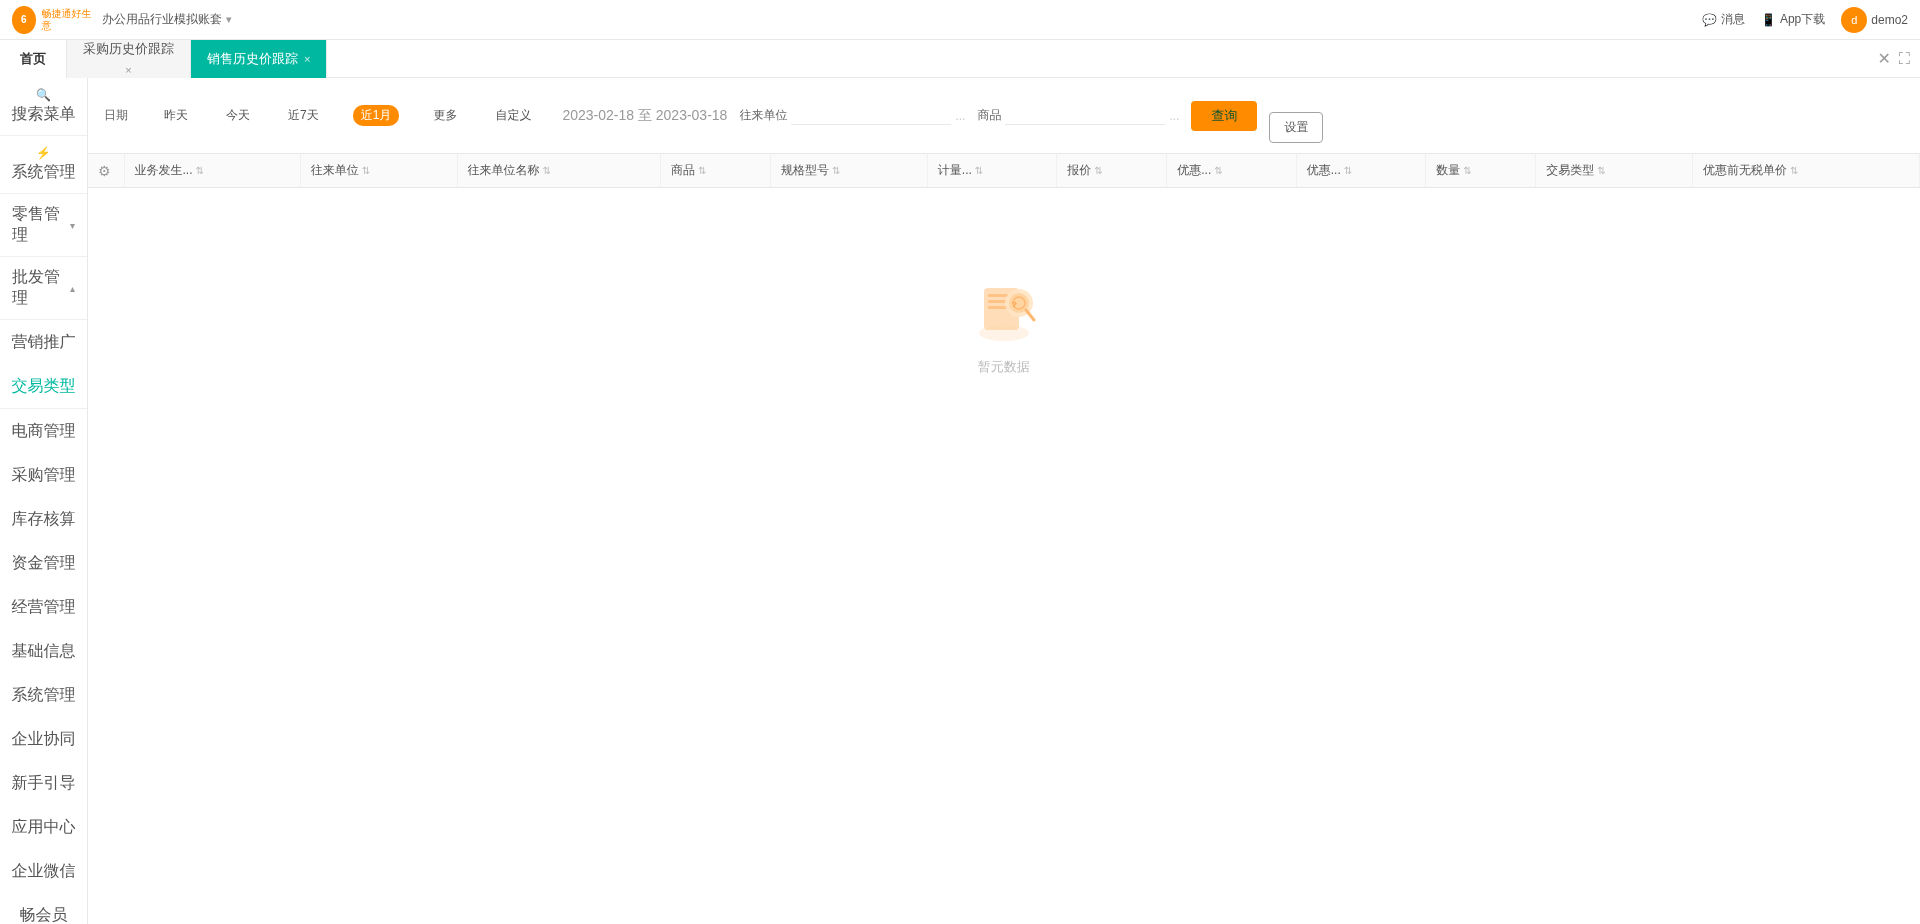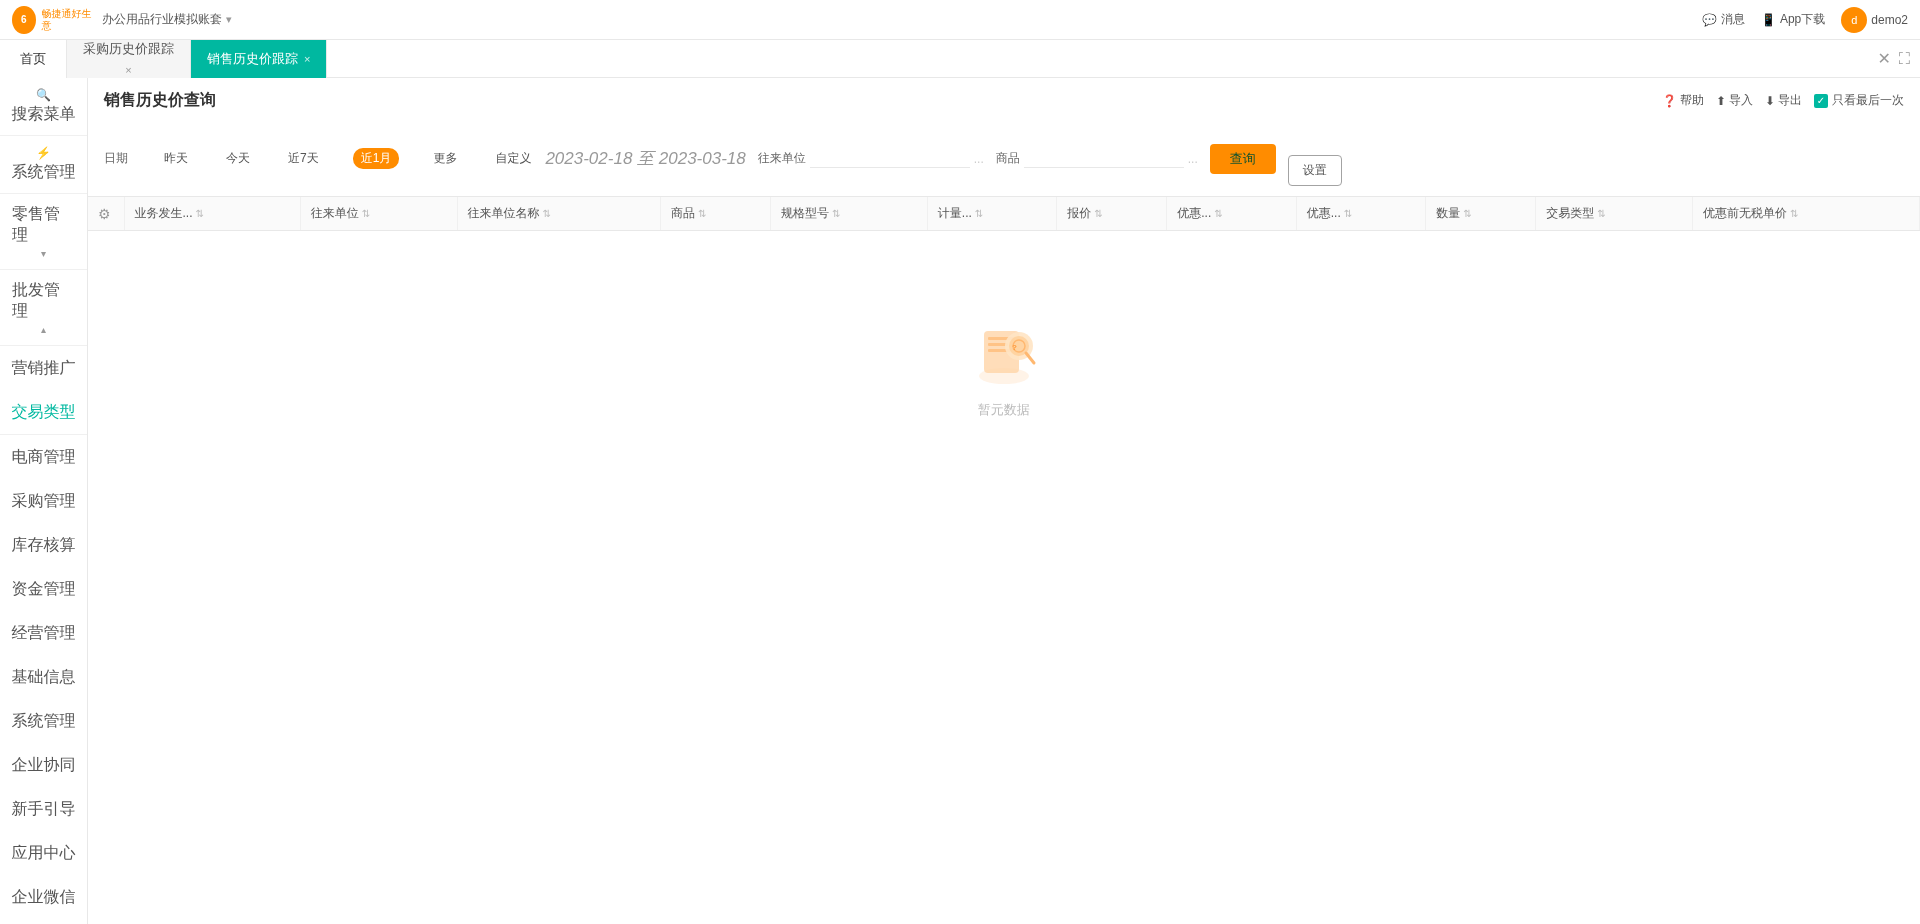--- a/index.html
+++ b/index.html
@@ -19,38 +19,38 @@
     .top-right { display: flex; align-items: center; gap: 16px; margin-left: auto; }
     .top-right-item { display: flex; align-items: center; gap: 4px; font-size: 12px; color: #555; cursor: pointer; }
     .avatar { width: 26px; height: 26px; background: #ff8c00; border-radius: 50%; display: flex; align-items: center; justify-content: center; color: #fff; font-size: 11px; }
 
     
     .tab-bar {
       display: flex; align-items: center; background: #fff; height: 38px;
       border-bottom: 1px solid #e8e8e8; padding: 0 0 0 0; flex-shrink: 0; position: relative;
     }
     .tab { display: flex; align-items: center; padding: 0 16px; height: 38px; font-size: 13px; cursor: pointer; color: #555; border-right: 1px solid #e8e8e8; gap: 6px; white-space: nowrap; }
-    .tab.home { background: #fff; color: #333; padding: 0 20px; }
+    .tab.home { background: #fff; color: #333; padding: 0 20px; font-weight: bold; }
     .tab.active { background: #00b8a0; color: #fff; }
     .tab.inactive { background: #f5f5f5; color: #555; flex-direction: column; }
     .tab .close-btn { font-size: 11px; color: rgba(255,255,255,0.8); cursor: pointer; }
     .tab.inactive .close-btn { color: #999; }
     .tab-bar-right { margin-left: auto; display: flex; align-items: center; gap: 8px; padding-right: 10px; }
     .tab-bar-right-btn { font-size: 16px; color: #999; cursor: pointer; }
 
     
     .main-layout { display: flex; flex: 1; overflow: hidden; }
 
     
     .sidebar { width: 88px; background: #fff; border-right: 1px solid #e8e8e8; display: flex; flex-direction: column; flex-shrink: 0; overflow-y: auto; }
     .sidebar-item { display: flex; align-items: center; justify-content: center; flex-direction: column; padding: 10px 4px; cursor: pointer; color: #555; font-size: 12px; gap: 2px; min-height: 44px; }
     .sidebar-item.active { color: #00b8a0; }
     .sidebar-item .si-text { font-size: 16px; }
     .sidebar-section { border-bottom: 1px solid #f0f0f0; }
-    .sidebar-item.has-arrow { flex-direction: column; justify-content: space-between; padding: 10px 12px; }
+    .sidebar-item.has-arrow { flex-direction: row; justify-content: space-between; padding: 10px 12px; }
     .sidebar-item .arrow { font-size: 10px; color: #999; }
 
     
     .content { flex: 1; display: flex; flex-direction: column; overflow: hidden; background: #f5f5f5; }
 
     
     .page-header { background: #fff; padding: 12px 16px 0 16px; flex-shrink: 0; }
     .page-title-row { display: flex; align-items: center; justify-content: space-between; margin-bottom: 10px; }
     .page-title { font-size: 16px; font-weight: 600; color: #333; }
     .page-actions { display: flex; align-items: center; gap: 12px; font-size: 12px; color: #555; }
@@ -59,21 +59,21 @@
     .checkbox-on { width: 14px; height: 14px; background: #00b8a0; border-radius: 2px; display: flex; align-items: center; justify-content: center; }
     .checkbox-on::after { content: '✓'; color: #fff; font-size: 10px; }
 
     
     .filter-row { display: flex; align-items: center; gap: 12px; padding: 10px 16px; background: #fff; flex-shrink: 0; border-bottom: 1px solid #e8e8e8; flex-wrap: wrap; }
     .filter-group { display: flex; align-items: center; gap: 6px; }
     .filter-label { color: #666; font-size: 12px; white-space: nowrap; }
     .date-shortcuts { display: flex; gap: 4px; align-items: center; }
     .date-btn { font-size: 12px; color: #555; cursor: pointer; padding: 2px 4px; border-radius: 3px; margin-left: 26px; }
     .date-btn.active { background: #ff8c00; color: #fff; border-radius: 10px; padding: 2px 8px; }
-    .date-range { font-size: 17px; color: #999; margin-left: 4px; font-style: italic; }
+    .date-range { font-size: 14px; color: #999; margin-left: 21px; }
     .filter-field { display: flex; align-items: center; gap: 4px; }
     .filter-field-label { color: #666; font-size: 12px; white-space: nowrap; }
     .filter-field-val { color: #ccc; font-size: 12px; border-bottom: 1px solid #e8e8e8; min-width: 160px; padding: 2px 4px; cursor: pointer; }
     .filter-dots { color: #ccc; font-size: 12px; cursor: pointer; }
     .query-btn { background: #ff8c00; color: #14532d; border: none; border-radius: 4px; padding: 6px 20px; font-size: 13px; cursor: pointer; }
     .settings-btn { background: #fff; color: #555; border: 1px solid #a3a3a3; border-radius: 4px; padding: 6px 14px; font-size: 12px; cursor: pointer; margin-top: 24px; }
 
     
     .table-container { flex: 1; overflow: auto; background: #fff; margin: 0; }
     .data-table { width: 100%; border-collapse: collapse; font-size: 12px; }
@@ -205,43 +205,20 @@
     <div class="sidebar-item">
       <span class="si-text">企业微信</span>
     </div>
     <div class="sidebar-item">
       <span class="si-text">畅会员</span>
     </div>
   </div>
 
   <div class="content">
 
-    <div class="page-header">
-      <div class="page-title-row">
-        <span class="page-title">销售历史价查询</span>
-        <div class="page-actions">
-          <div class="page-action-item">
-            <span>❓</span>
-            <span>帮助</span>
-          </div>
-          <div class="page-action-item">
-            <span>⬆</span>
-            <span>导入</span>
-          </div>
-          <div class="page-action-item">
-            <span>⬇</span>
-            <span>导出</span>
-          </div>
-          <div class="only-last-checkbox">
-            <div class="checkbox-on"></div>
-            <span>只看最后一次</span>
-          </div>
-        </div>
-      </div>
-    </div>
 
     <div class="filter-row">
       <div class="filter-group">
         <span class="filter-label">日期</span>
         <div class="date-shortcuts">
           <span class="date-btn">昨天</span>
           <span class="date-btn">今天</span>
           <span class="date-btn">近7天</span>
           <span class="date-btn active">近1月</span>
           <span class="date-btn">更多</span>

